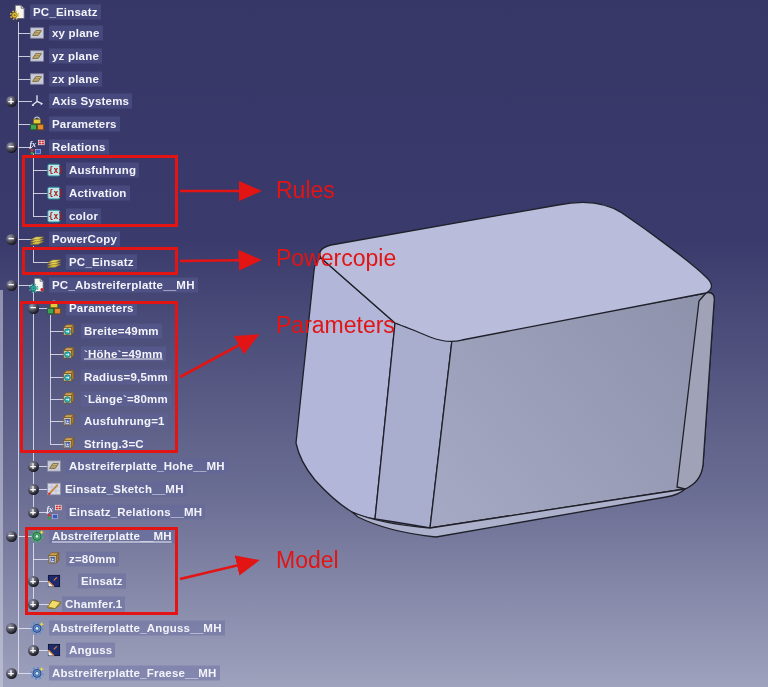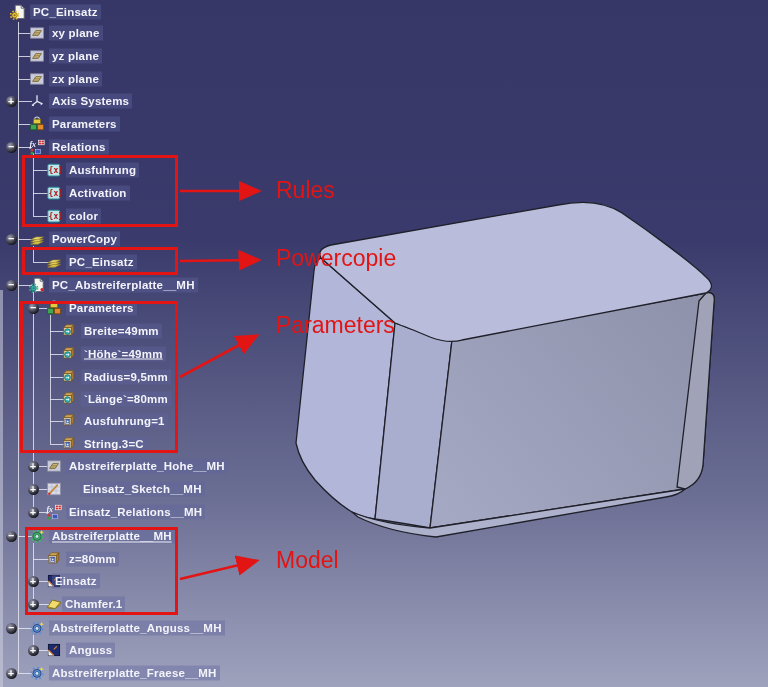--- a/index.html
+++ b/index.html
@@ -272,21 +272,21 @@
       <div class="connector" style="left: 33px; top: 489px; width: 16px; height: 1px;"></div>
       <div class="expander" style="left: 27.5px; top: 483.5px;">+</div>
       <span class="node-icon" style="left: 46px; top: 489px;">
         <svg width="16" height="16" viewBox="0 0 16 16">
           <rect x="1.6" y="2.2" width="12.8" height="11.6" fill="#d9dae8" stroke="#8d8da6" stroke-width="0.8"></rect>
 <path d="M1.6 6 h12.8 M1.6 9.8 h12.8 M5.8 2.2 v11.6 M10 2.2 v11.6" stroke="#b4b5cc" stroke-width="0.6"></path>
 <path d="M3.4 12.6 L11.8 3.6" stroke="#c08a36" stroke-width="1.6"></path>
 <circle cx="3.2" cy="12.8" r="1.2" fill="#cc3030"></circle>
         </svg>
       </span>
-      <span class="node-label" style="left: 80px; top: 489px;">Einsatz_Sketch__MH</span>
+      <span class="node-label" style="left: 62px; top: 489px;">Einsatz_Sketch__MH</span>
       <div class="connector" style="left: 33px; top: 512px; width: 16px; height: 1px;"></div>
       <div class="expander" style="left: 27.5px; top: 506.5px;">+</div>
       <span class="node-icon" style="left: 46px; top: 512px;">
         <svg width="16" height="16" viewBox="0 0 16 16">
           <text x="0.4" y="8" font-size="8" font-style="italic" font-weight="bold" fill="#eceff8" font-family="Liberation Serif,serif">fx</text>
 <rect x="9.6" y="1.2" width="5.6" height="4.6" fill="#cf3030" stroke="#ffffff" stroke-width="0.6"></rect>
 <path d="M9.6 3.5 h5.6 M12.4 1.2 v4.6" stroke="#fff" stroke-width="0.5"></path>
 <circle cx="3" cy="11.2" r="1.4" fill="#d23434"></circle>
           <circle cx="3" cy="14.2" r="1.4" fill="#2fa044"></circle>
 <rect x="6.6" y="10.4" width="5" height="4.4" fill="#3a57c0" stroke="#cdd4ee" stroke-width="0.5"></rect>
@@ -318,21 +318,21 @@
       <div class="connector" style="left: 33px; top: 581px; width: 16px; height: 1px;"></div>
       <div class="expander" style="left: 27.5px; top: 575.5px;">+</div>
       <span class="node-icon" style="left: 46px; top: 581px;">
         <svg width="16" height="16" viewBox="0 0 16 16">
           <rect x="2.4" y="2.4" width="11.2" height="11.2" fill="#1d2b6e" stroke="#0c1238" stroke-width="0.9"></rect>
 <path d="M2.4 13.6 V8 l5.6 5.6 z" fill="#f2f2f0"></path>
 <path d="M2.4 8 L8 13.6" stroke="#d87c28" stroke-width="1.1"></path>
 <path d="M10.8 4.4 l-3 3" stroke="#d87c28" stroke-width="1.2"></path>
         </svg>
       </span>
-      <span class="node-label" style="left: 52px; top: 581px;">Einsatz</span>
+      <span class="node-label" style="left: 78px; top: 581px;">Einsatz</span>
       <div class="connector" style="left: 33px; top: 604px; width: 16px; height: 1px;"></div>
       <div class="expander" style="left: 27.5px; top: 598.5px;">+</div>
       <span class="node-icon" style="left: 46px; top: 604px;">
         <svg width="16" height="16" viewBox="0 0 16 16">
           <path d="M1.8 10.8 L6.4 4.2 L14.2 6.2 L14.2 8.4 L9 12.6 L1.8 12 z" fill="#cdb23a" stroke="#7c6414" stroke-width="0.8"></path>
 <path d="M6.4 4.2 L14.2 6.2 L9 12.6 L1.8 10.8 z" fill="#f0dc6e" stroke="#7c6414" stroke-width="0.6"></path>
         </svg>
       </span>
       <span class="node-label" style="left: 62px; top: 604px;">Chamfer.1</span>
       <div class="connector" style="left: 18px; top: 628px; width: 14px; height: 1px;"></div>

